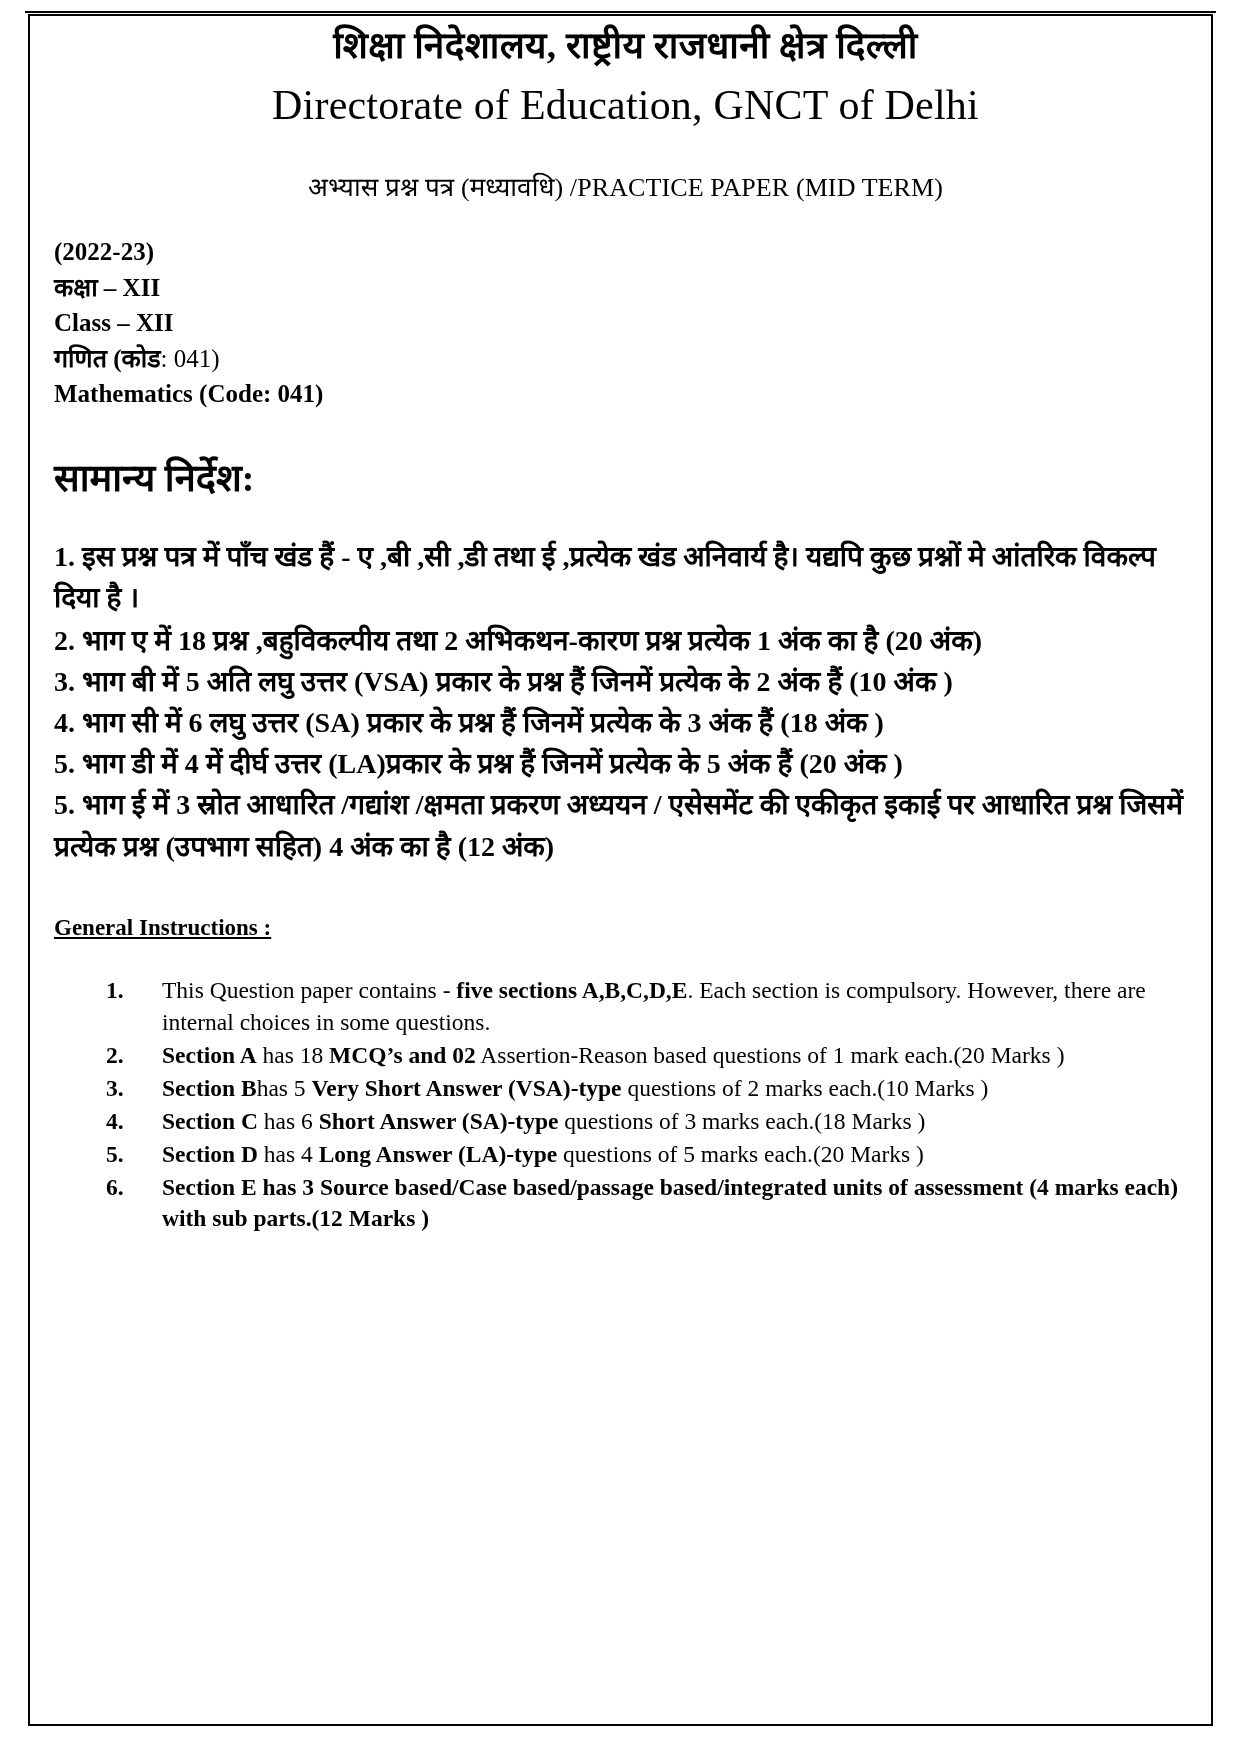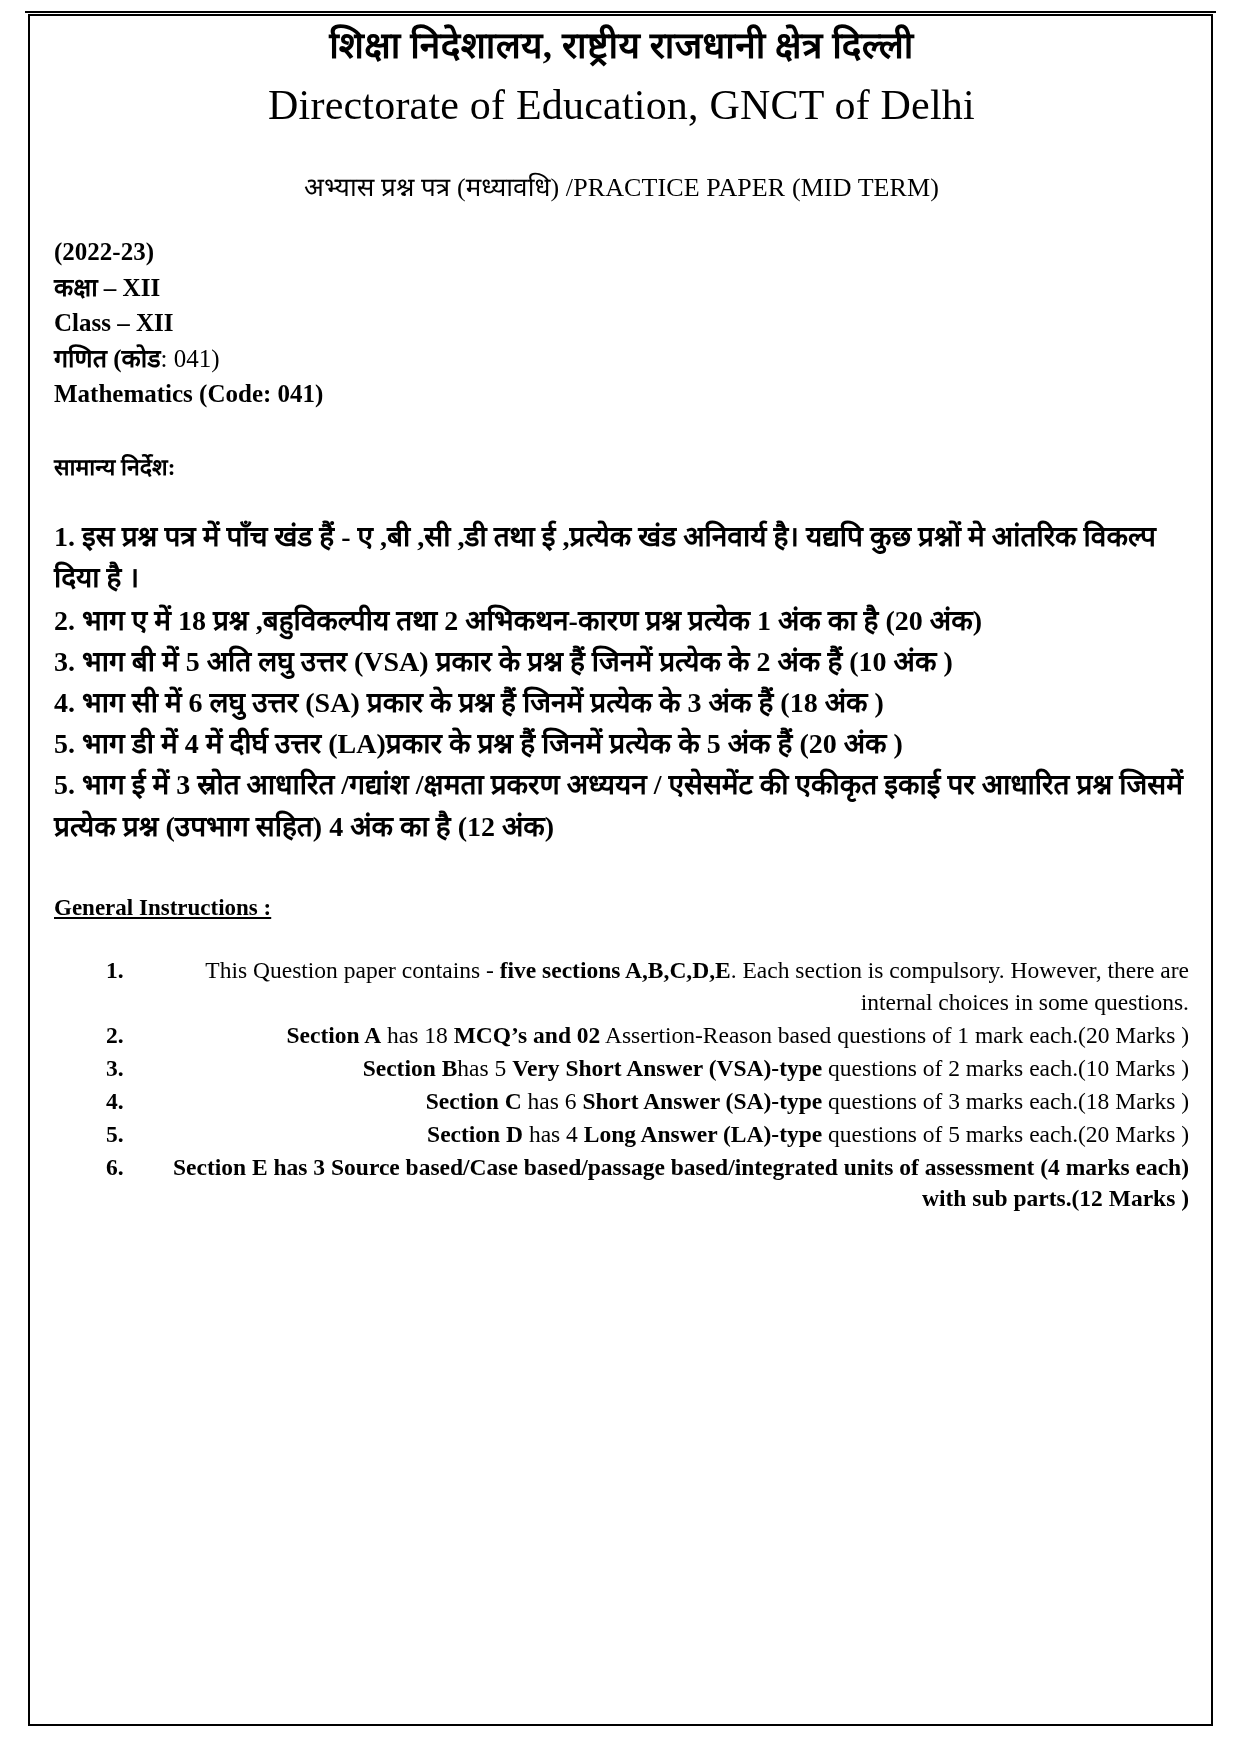--- a/index.html
+++ b/index.html
@@ -37,21 +37,21 @@
     background: #000;
   }
 
   .content {
     position: absolute;
     left: 28px;
     top: 14px;
     width: 1185px;
     height: 1712px;
     box-sizing: border-box;
-    padding: 10px 24px 0 26px;
+    padding: 10px 16px 0 26px;
   }
 
   
   .masthead {
     text-align: center;
   }
   .title-hi {
     font-weight: bold;
     font-size: 37px;
     line-height: 1.18;
@@ -92,21 +92,21 @@
     line-height: 1.32;
   }
   .meta-col-right { text-align: right; }
   .meta-line { white-space: nowrap; }
   .meta-line.bold { font-weight: bold; }
   .meta-label { font-weight: bold; }
 
   
   .hi-heading {
     font-weight: bold;
-    font-size: 23px;
+    font-size: 38px;
     margin-top: 38px;
   }
   .hi-list {
     margin-top: 34px;
     font-size: 28px;
     line-height: 1.47;
     font-weight: bold;
   }
   .hi-item {
     margin-bottom: 2px;
@@ -132,21 +132,21 @@
     display: flex;
     align-items: flex-start;
     margin-bottom: 1px;
   }
   .en-num {
     font-weight: bold;
     width: 56px;
     flex: 0 0 56px;
     text-align: left;
   }
-  .en-text { flex: 1 1 auto; text-align: right; }
+  .en-text { flex: 1 1 auto; }
   .en-text b { font-weight: bold; }
 </style>
 </head>
 <body>
 
 <div class="page-frame"></div>
 
 <div class="content">
 
   <div class="masthead">

